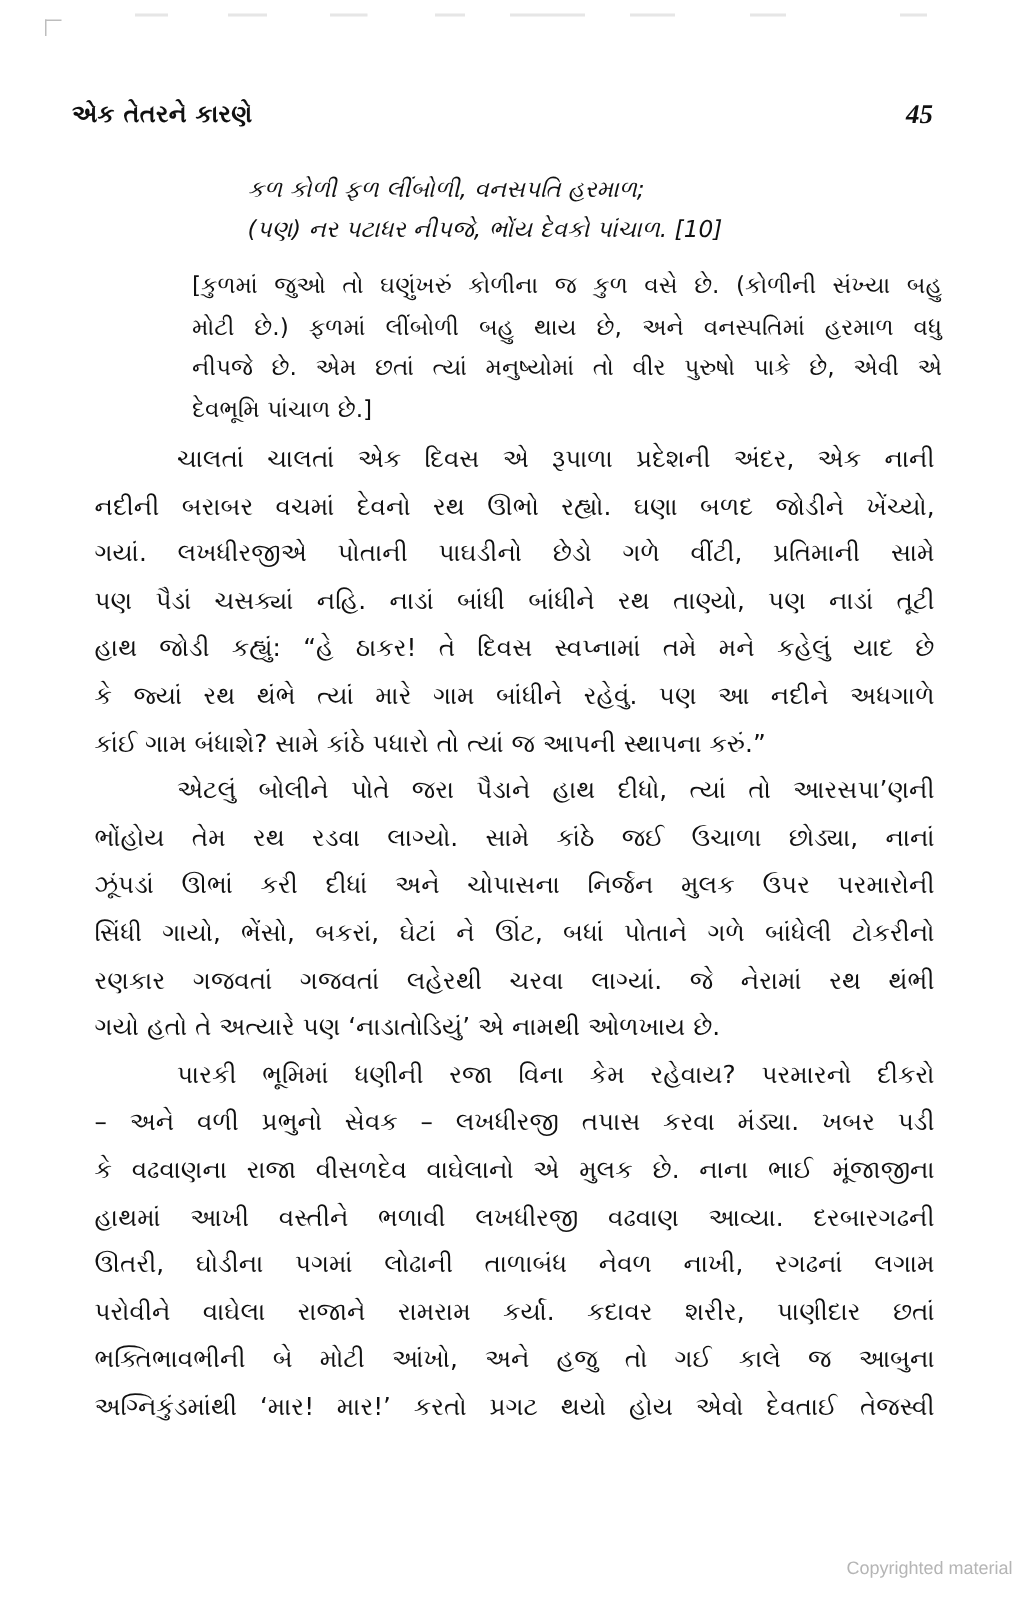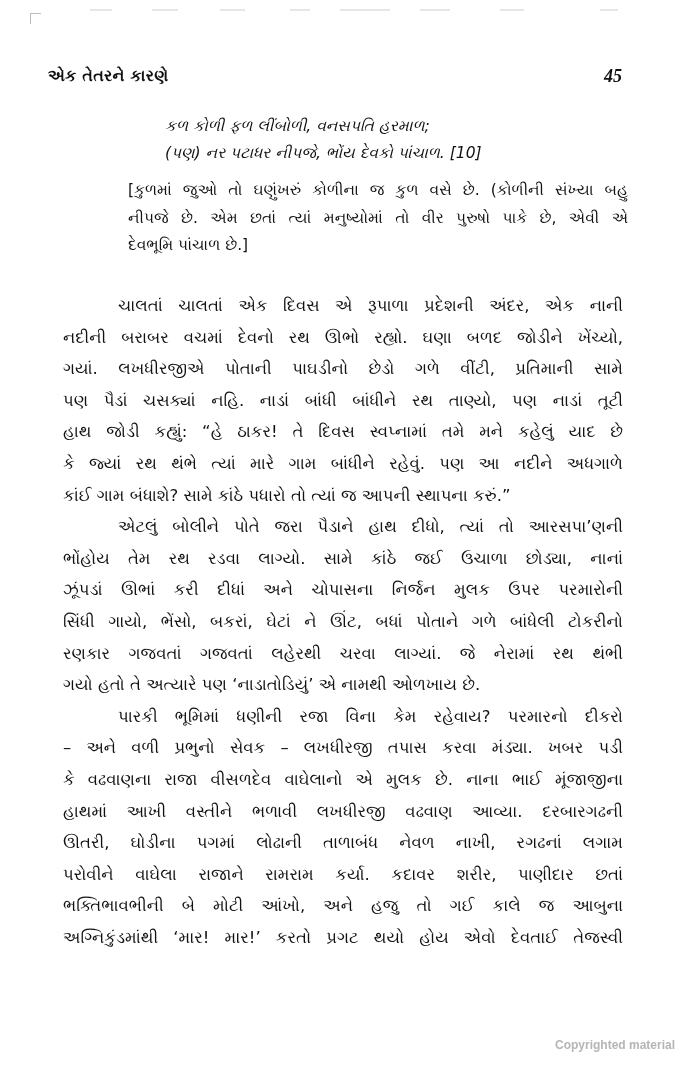--- a/index.html
+++ b/index.html
@@ -112,21 +112,20 @@
     .body-line.last {
       text-align-last: left;
     }
     .watermark {
       position: absolute;
       right: 10px;
       top: 1038px;
       font-family: "Liberation Sans", sans-serif;
       font-size: 12px;
       color: #b5b5b5;
-      font-weight: bold;
     }
   </style>
 </head>
 <body>
 
 <div class="scan-marks">
   <div class="corner-mark"></div>
   <div class="mark" style="left:90px;width:22px;"></div>
   <div class="mark" style="left:152px;width:26px;"></div>
   <div class="mark" style="left:220px;width:25px;"></div>
@@ -142,20 +141,21 @@
   <span class="page-number">45</span>
 </div>
 
 <div class="verse">
   <span class="verse-line">કળ કોળી ફળ લીંબોળી, વનસપતિ હરમાળ;</span>
   <span class="verse-line">(પણ) નર પટાધર નીપજે, ભોંય દેવકો પાંચાળ. [10]</span>
 </div>
 
 <div class="gloss">
   <span class="gloss-line">[કુળમાં જુઓ તો ઘણુંખરું કોળીના જ કુળ વસે છે. (કોળીની સંખ્યા બહુ</span>
+  <span class="gloss-line">મોટી છે.) ફળમાં લીંબોળી બહુ થાય છે, અને વનસ્પતિમાં હરમાળ વધુ</span>
   <span class="gloss-line">નીપજે છે. એમ છતાં ત્યાં મનુષ્યોમાં તો વીર પુરુષો પાકે છે, એવી એ</span>
   <span class="gloss-line last">દેવભૂમિ પાંચાળ છે.]</span>
 </div>
 
 <div class="body-text">
   <span class="body-line indent">ચાલતાં ચાલતાં એક દિવસ એ રૂપાળા પ્રદેશની અંદર, એક નાની</span>
   <span class="body-line">નદીની બરાબર વચમાં દેવનો રથ ઊભો રહ્યો. ઘણા બળદ જોડીને ખેંચ્યો,</span>
   <span class="body-line">ગયાં. લખધીરજીએ પોતાની પાઘડીનો છેડો ગળે વીંટી, પ્રતિમાની સામે</span>
   <span class="body-line">પણ પૈડાં ચસક્યાં નહિ. નાડાં બાંધી બાંધીને રથ તાણ્યો, પણ નાડાં તૂટી</span>
   <span class="body-line">હાથ જોડી કહ્યું: “હે ઠાકર! તે દિવસ સ્વપ્નામાં તમે મને કહેલું યાદ છે</span>

